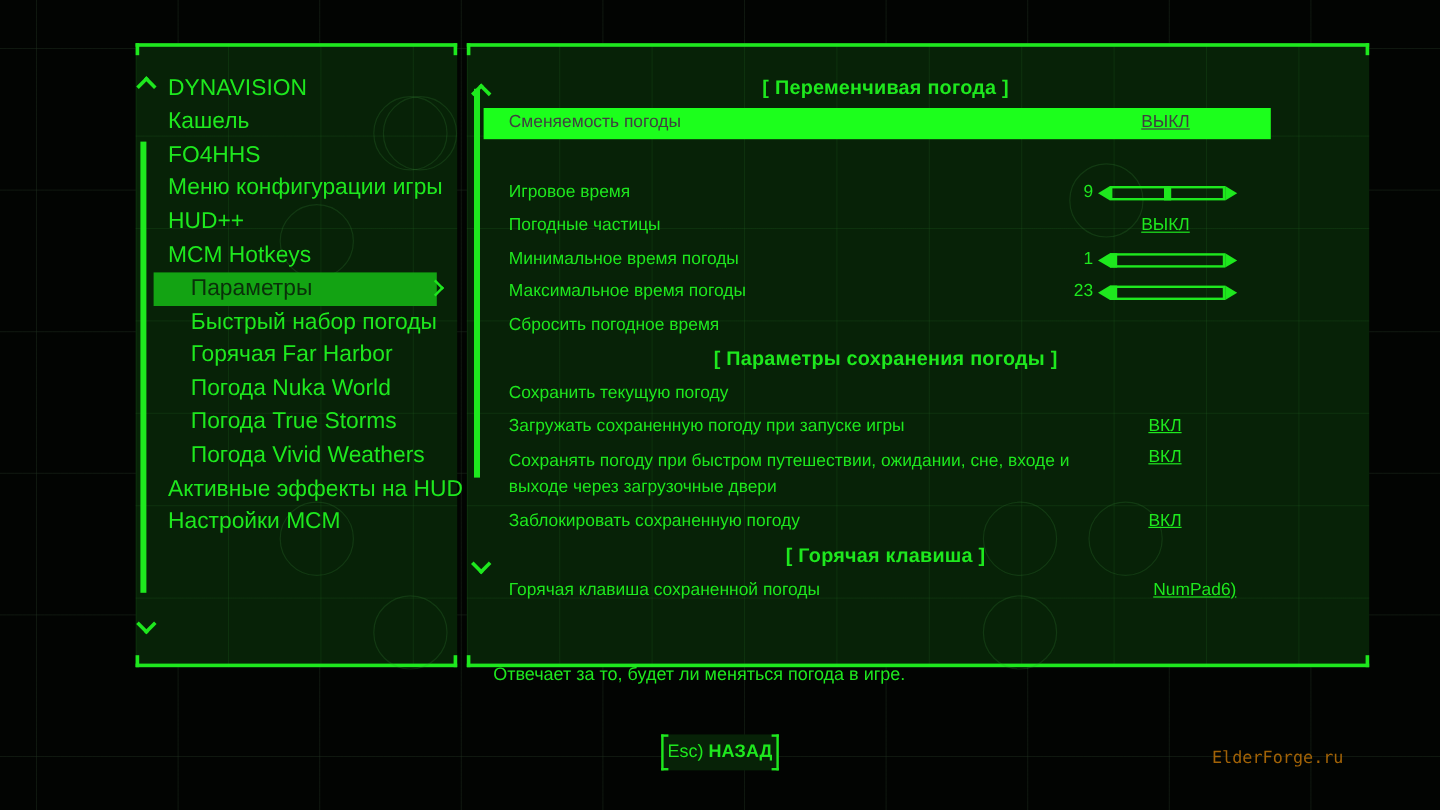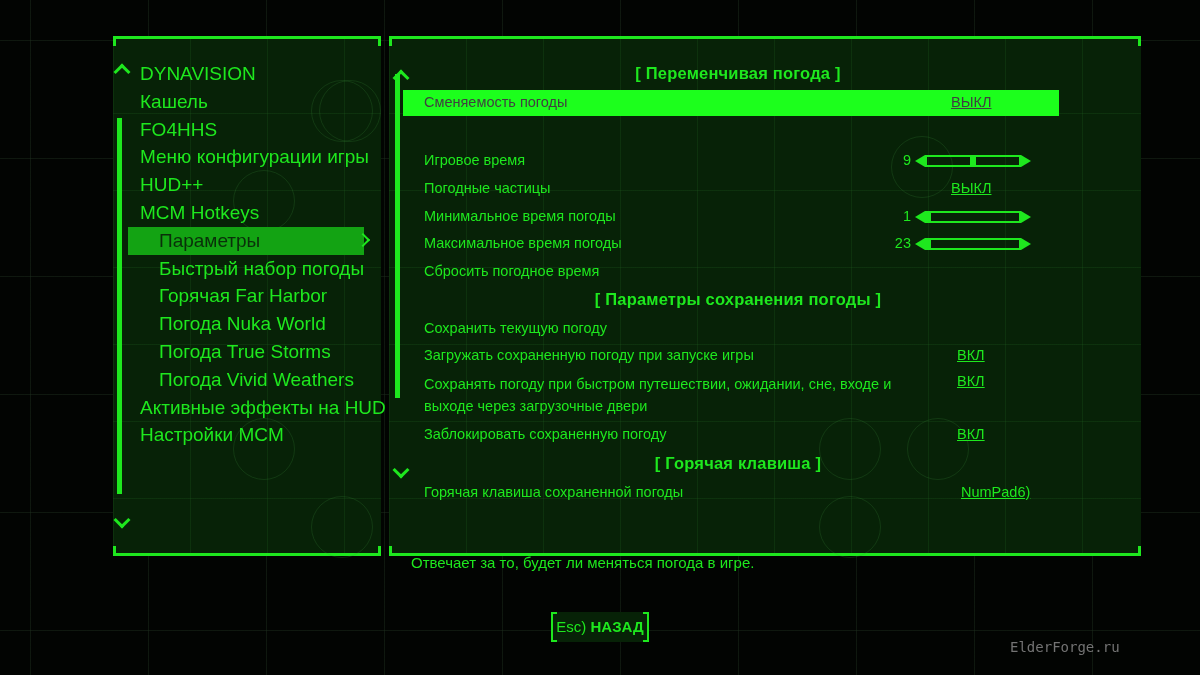--- a/index.html
+++ b/index.html
@@ -105,22 +105,22 @@
   #back-button .br-l, #back-button .br-r {
     position: absolute; top: 0; width: 6px; height: 30px;
     border-top: 2px solid #1ee81e; border-bottom: 2px solid #1ee81e;
   }
   #back-button .br-l { left: 0; border-left: 2px solid #1ee81e; }
   #back-button .br-r { right: 0; border-right: 2px solid #1ee81e; }
   #back-button .key { font-weight: normal; }
   #back-button .action { font-weight: bold; }
 
   #watermark {
-    position: absolute; left: 1010px; top: 639px; font-family: "DejaVu Sans Mono", monospace;
-    font-size: 14px; color: #737373;
+    position: absolute; left: 1010px; top: 624px; font-family: "DejaVu Sans Mono", monospace;
+    font-size: 14px; color: #a16207;
   }
 </style>
 </head>
 <body>
 
 <div class="bg-grid"></div>
 
 <div class="panel" id="left-panel">
   <div class="frame-top"></div>
   <div class="frame-bottom"></div>

